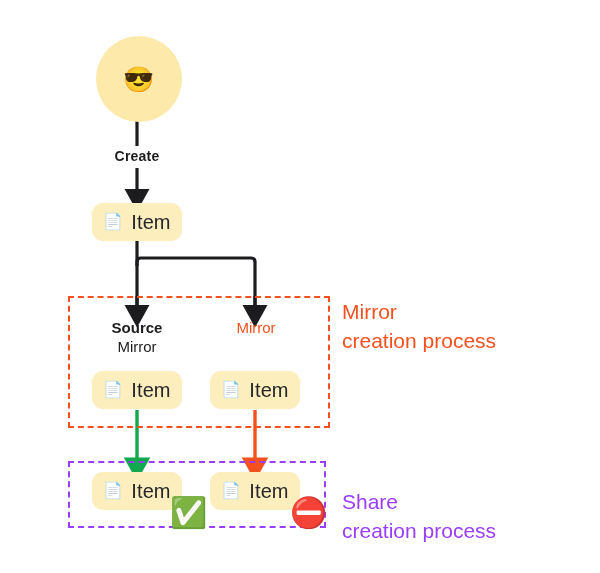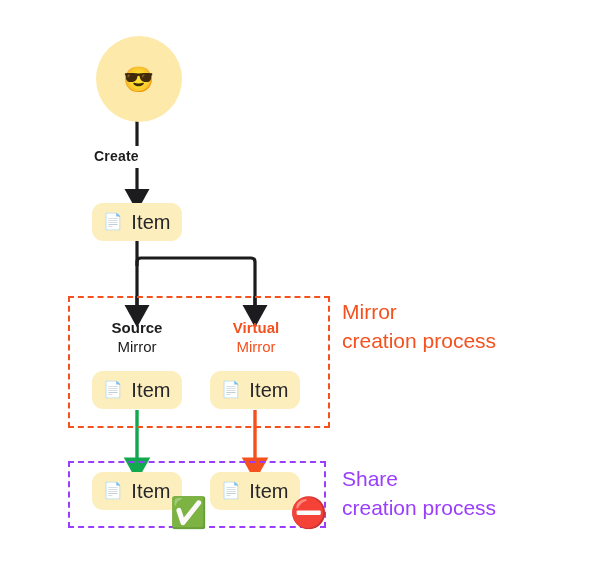--- a/index.html
+++ b/index.html
@@ -93,21 +93,21 @@
   }
 
   
   .group-label {
     position: absolute;
     font-size: 21px;
     line-height: 29px;
     white-space: nowrap;
   }
   #mirror-label { left: 342px; top: 297px; color: #f4511e; }
-  #share-label  { left: 342px; top: 464px; color: #9a3dfc; }
+  #share-label  { left: 342px; top: 487px; color: #9a3dfc; }
 
   
   .col-heading {
     position: absolute;
     width: 120px;
     text-align: center;
     line-height: 19px;
   }
   .col-heading .title {
     display: block;
@@ -121,20 +121,21 @@
   }
   #heading-source  { left: 77px;  top: 318px; color: #1c1c1e; }
   #heading-virtual { left: 196px; top: 318px; color: #f4511e; }
 
   
   #create-label {
     position: absolute;
     left: 94px;
     top: 147px;
     width: 86px;
+    text-align: center;
     font-size: 14px;
     font-weight: bold;
     color: #1c1c1e;
     letter-spacing: 0.2px;
     background: #ffffff;
     padding: 1px 0;
   }
 
   
   #wires {
@@ -202,21 +203,20 @@
   <div class="item-pill" id="item-root">
     <span class="item-icon">📄</span>
     <span class="item-label">Item</span>
   </div>
 
   <div class="col-heading" id="heading-source">
     <span class="title">Source</span>
     <span class="sub">Mirror</span>
   </div>
   <div class="col-heading" id="heading-virtual">
-    <span class="title">Virtual</span>
     <span class="sub">Mirror</span>
   </div>
 
   <div class="item-pill" id="item-source">
     <span class="item-icon">📄</span>
     <span class="item-label">Item</span>
   </div>
   <div class="item-pill" id="item-virtual">
     <span class="item-icon">📄</span>
     <span class="item-label">Item</span>

